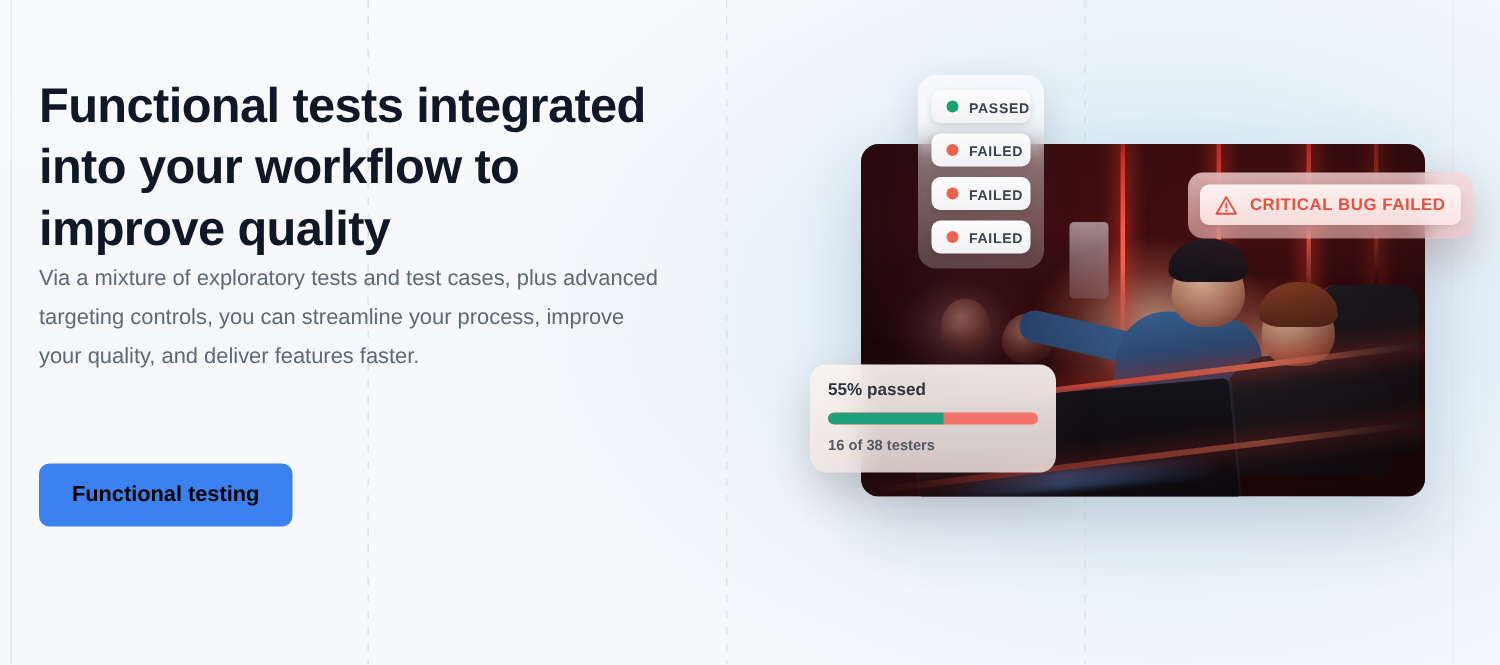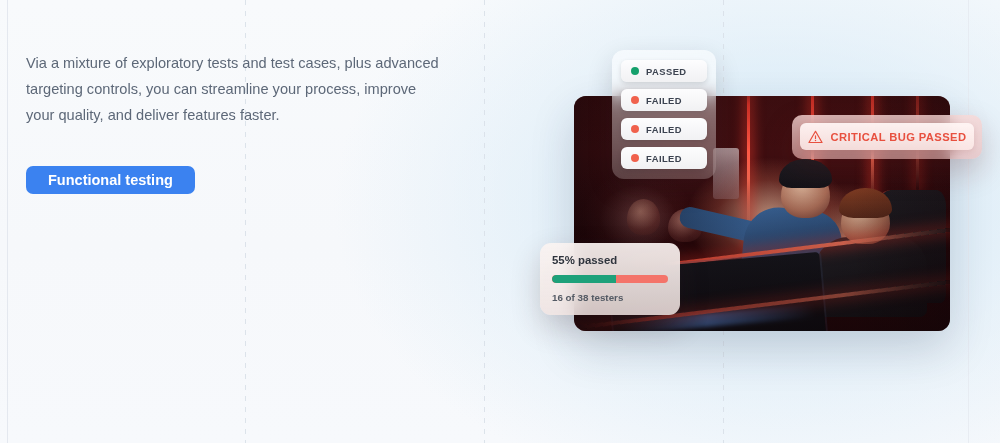--- a/index.html
+++ b/index.html
@@ -57,30 +57,30 @@
   }
 
   .blurb {
     font-size: 14.6px;
     line-height: 26px;
     color: #5d6878;
     max-width: 420px;
   }
 
   .cta {
-    margin-top: 38px;
+    margin-top: 58px;
     display: inline-flex;
     align-items: center;
     justify-content: center;
-    height: 28px;
+    height: 42px;
     padding: 0 22px;
     border: none;
     border-radius: 7px;
     background: #3b82f0;
-    color: #ffffff;
+    color: #000000;
     font-family: "Liberation Sans", sans-serif;
     font-size: 14.5px;
     font-weight: 700;
     cursor: pointer;
   }
 
   
   .visual {
     position: absolute;
     left: 470px;
@@ -224,21 +224,21 @@
     background:
       linear-gradient(180deg, rgba(20,5,8,0.28) 0%, rgba(20,5,8,0) 24%, rgba(14,4,6,0.45) 100%),
       linear-gradient(90deg, rgba(18,5,8,0.5) 0%, rgba(18,5,8,0) 28%, rgba(18,5,8,0) 74%, rgba(18,5,8,0.35) 100%);
   }
 
   
   .pill-panel {
     position: absolute;
     left: 142px;
     top: 50px;
-    width: 104px;
+    width: 84px;
     padding: 10px 9px;
     border-radius: 12px;
     background: linear-gradient(180deg, rgba(255,255,255,0.55) 0%, rgba(255,255,255,0.22) 100%);
     backdrop-filter: blur(9px);
     box-shadow: 0 10px 26px rgba(40,30,40,0.16);
     display: flex;
     flex-direction: column;
     gap: 7px;
   }
   .pill {
@@ -299,21 +299,21 @@
     text-decoration: underline;
     text-underline-offset: 3px;
     cursor: pointer;
   }
 
   
   .progress-card {
     position: absolute;
     left: 70px;
     top: 243px;
-    width: 140px;
+    width: 164px;
     padding: 11px 12px 12px;
     border-radius: 11px;
     background: linear-gradient(180deg, rgba(250,243,241,0.93) 0%, rgba(240,227,224,0.86) 100%);
     backdrop-filter: blur(9px);
     box-shadow: 0 12px 30px rgba(60,35,40,0.20);
   }
   .progress-title {
     font-size: 11.4px;
     font-weight: 700;
     color: #2f343d;
@@ -343,20 +343,21 @@
 
 <div class="stage">
 
   <div class="vline solid" style="left:7px"></div>
   <div class="vline dashed" style="left:245px"></div>
   <div class="vline dashed" style="left:484px"></div>
   <div class="vline dashed" style="left:723px"></div>
   <div class="vline solid" style="left:968px;opacity:.75"></div>
 
   <div class="left">
+    <h1 class="headline">Functional tests integrated into your workflow to improve quality</h1>
     <p class="blurb">Via a mixture of exploratory tests and test cases, plus advanced targeting controls, you can streamline your process, improve your quality, and deliver features faster.</p>
     <button class="cta">Functional testing</button>
   </div>
 
   <div class="visual">
 
     <div class="photo-frame">
       <div class="photo">
         <div class="neon n1"></div>
         <div class="neon n2"></div>
@@ -400,21 +401,21 @@
       </div>
     </div>
 
     <div class="alert-card">
       <div class="alert-inner">
         <svg width="15" height="14" viewBox="0 0 16 15">
           <path d="M8 1.4 L15 13.4 H1 Z" fill="none" stroke="#e8503f" stroke-width="1.3" stroke-linejoin="round"></path>
           <rect x="7.35" y="5.6" width="1.3" height="4" rx="0.6" fill="#e8503f"></rect>
           <circle cx="8" cy="11.2" r="0.8" fill="#e8503f"></circle>
         </svg>
-        <span class="alert-text">CRITICAL BUG PASSED</span>
+        <span class="alert-text">CRITICAL BUG FAILED</span>
       </div>
     </div>
 
     <div class="progress-card">
       <div class="progress-title">55% passed</div>
       <div class="bar-track">
         <div class="bar-fill" id="bar-fill" style="width: 55%;"></div>
       </div>
       <div class="progress-sub">16 of 38 testers</div>
     </div>

